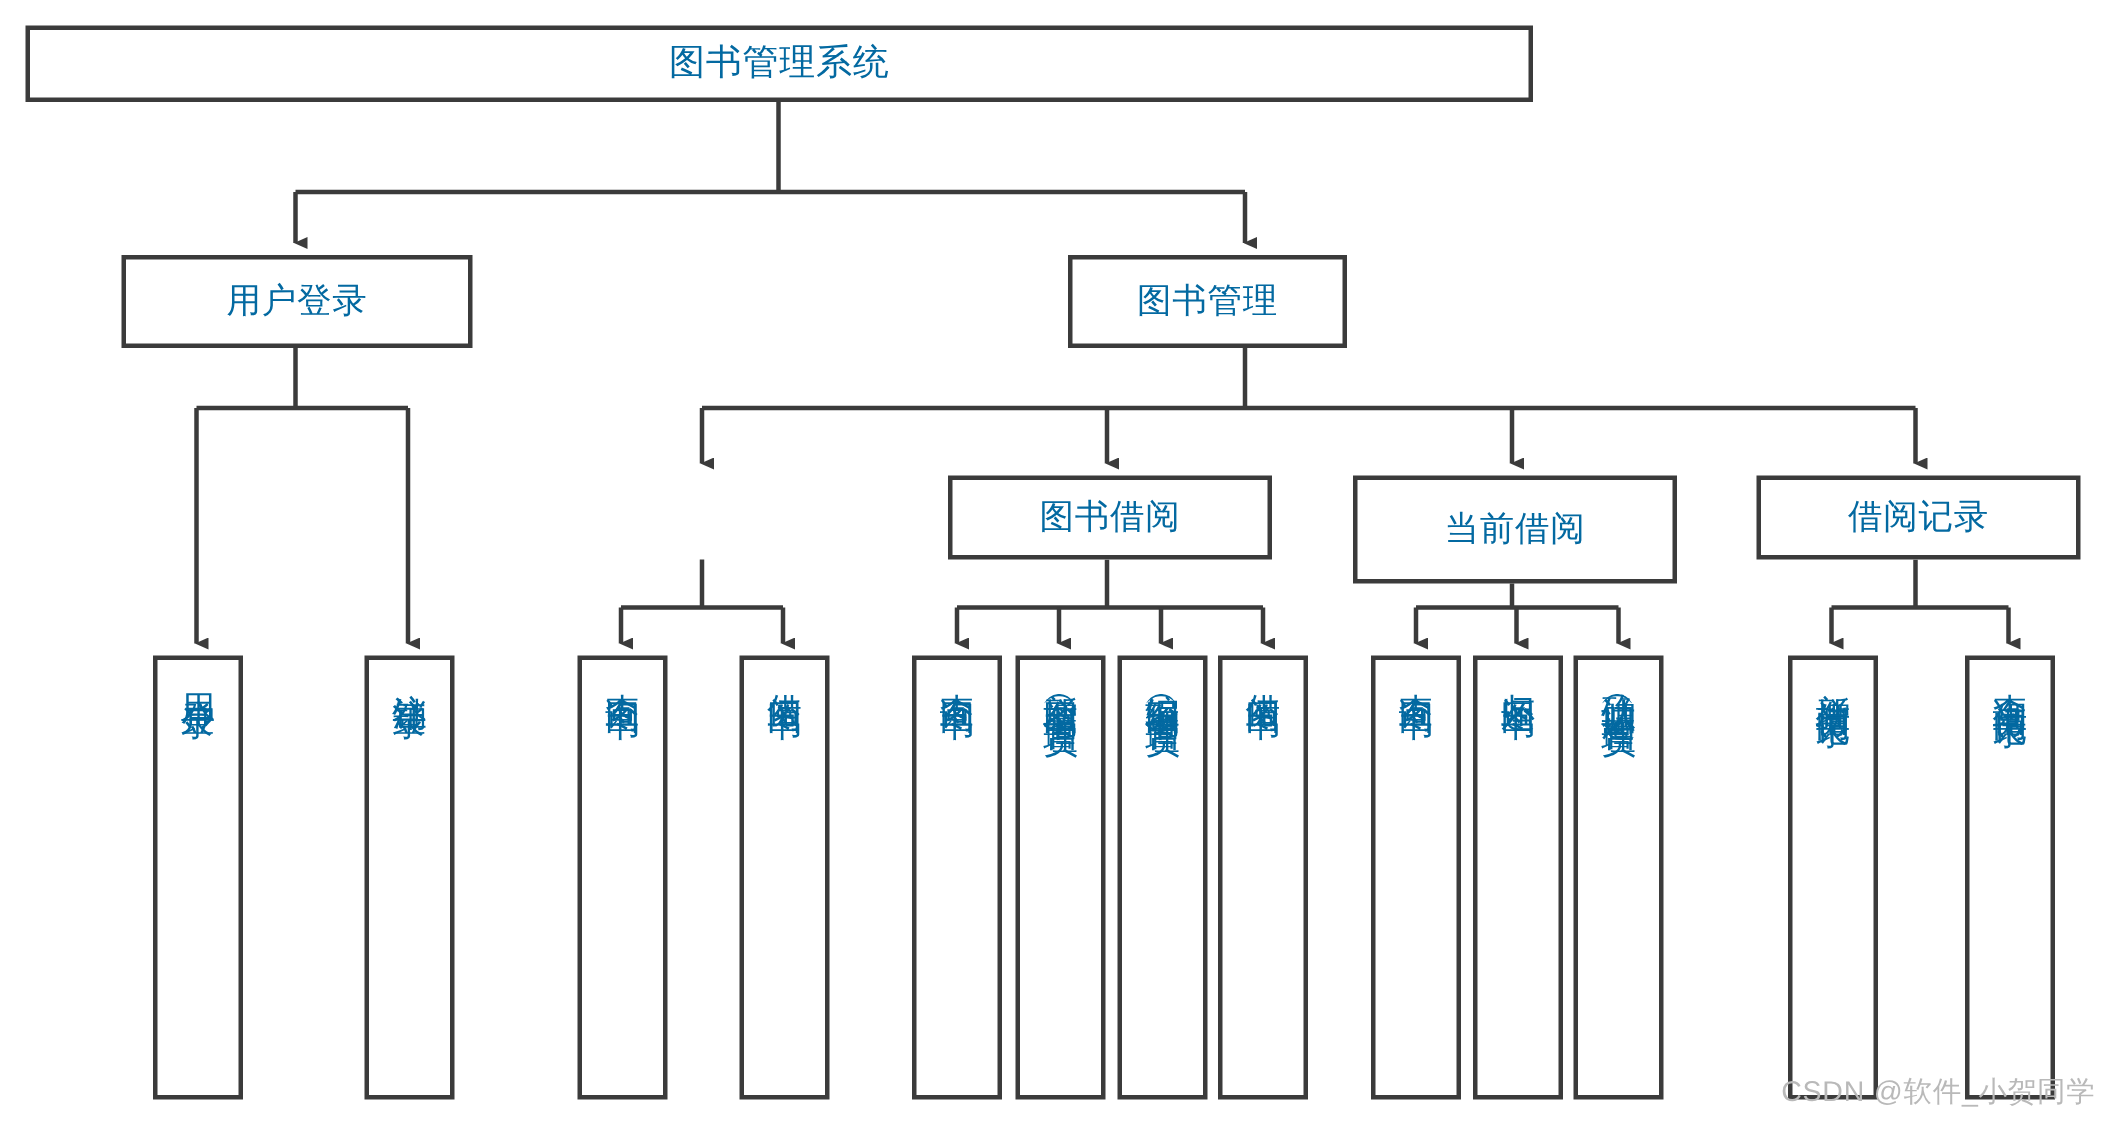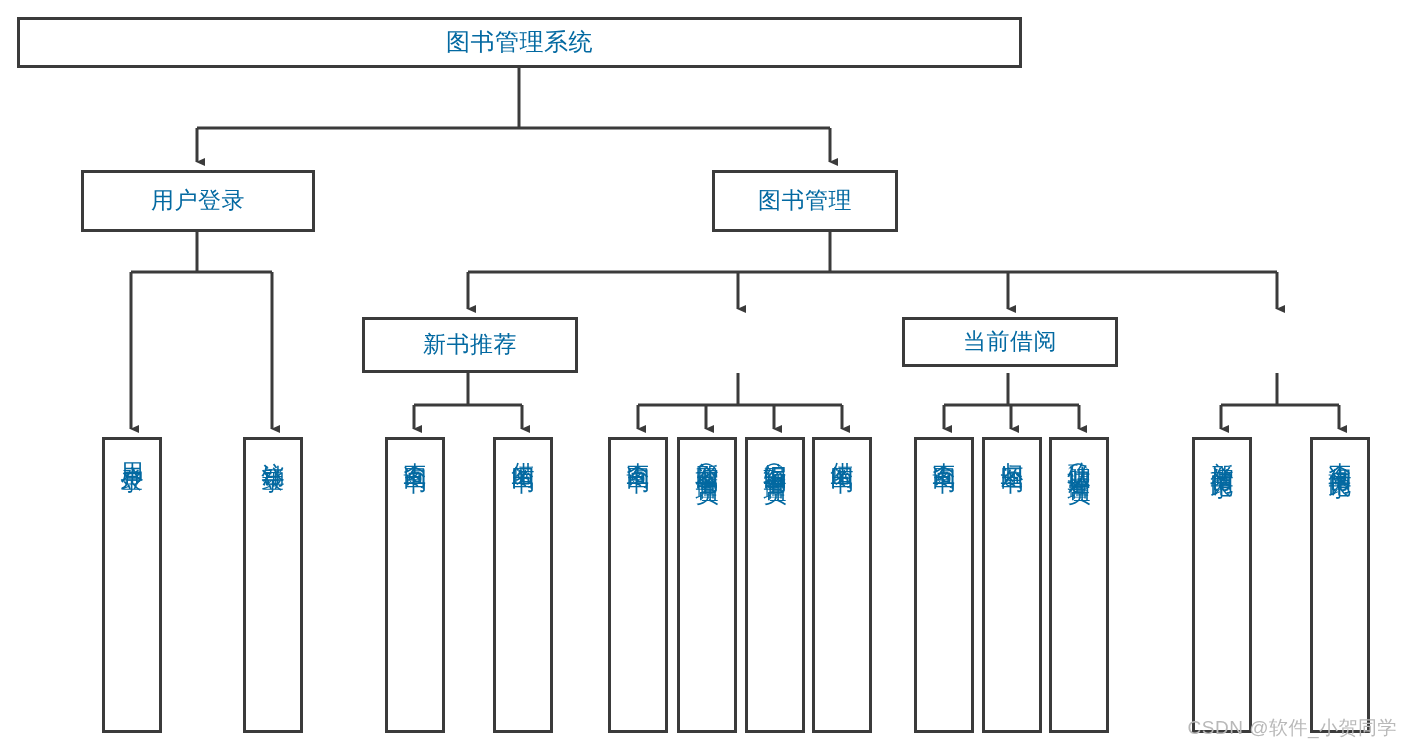--- a/index.html
+++ b/index.html
@@ -133,25 +133,28 @@
     <span class="label">图书管理系统</span>
   </div>
 
   <div class="node horiz" style="left:81px; top:170px; width:234px; height:62px;">
     <span class="label">用户登录</span>
   </div>
   <div class="node horiz" style="left:712px; top:170px; width:186px; height:62px;">
     <span class="label">图书管理</span>
   </div>
 
-  <div class="node horiz" style="left:362px; top:317px; width:216px; height:56px;">
-    <span class="label">新书推荐</span>
-  </div>
-  <div class="node horiz" style="left:902px; top:317px; width:216px; height:50px;">
+  <div class="node horiz" style="left:632px; top:317px; width:216px; height:56px;">
+    <span class="label">图书借阅</span>
+  </div>
+  <div class="node horiz" style="left:902px; top:317px; width:216px; height:72px;">
     <span class="label">当前借阅</span>
+  </div>
+  <div class="node horiz" style="left:1171px; top:317px; width:216px; height:56px;">
+    <span class="label">借阅记录</span>
   </div>
 
   <div class="node vert" style="left:102px; top:437px; width:60px; height:296px;">
     <span class="label">用户登录</span>
   </div>
   <div class="node vert" style="left:243px; top:437px; width:60px; height:296px;">
     <span class="label">注销登录</span>
   </div>
 
   <div class="node vert" style="left:385px; top:437px; width:60px; height:296px;">

